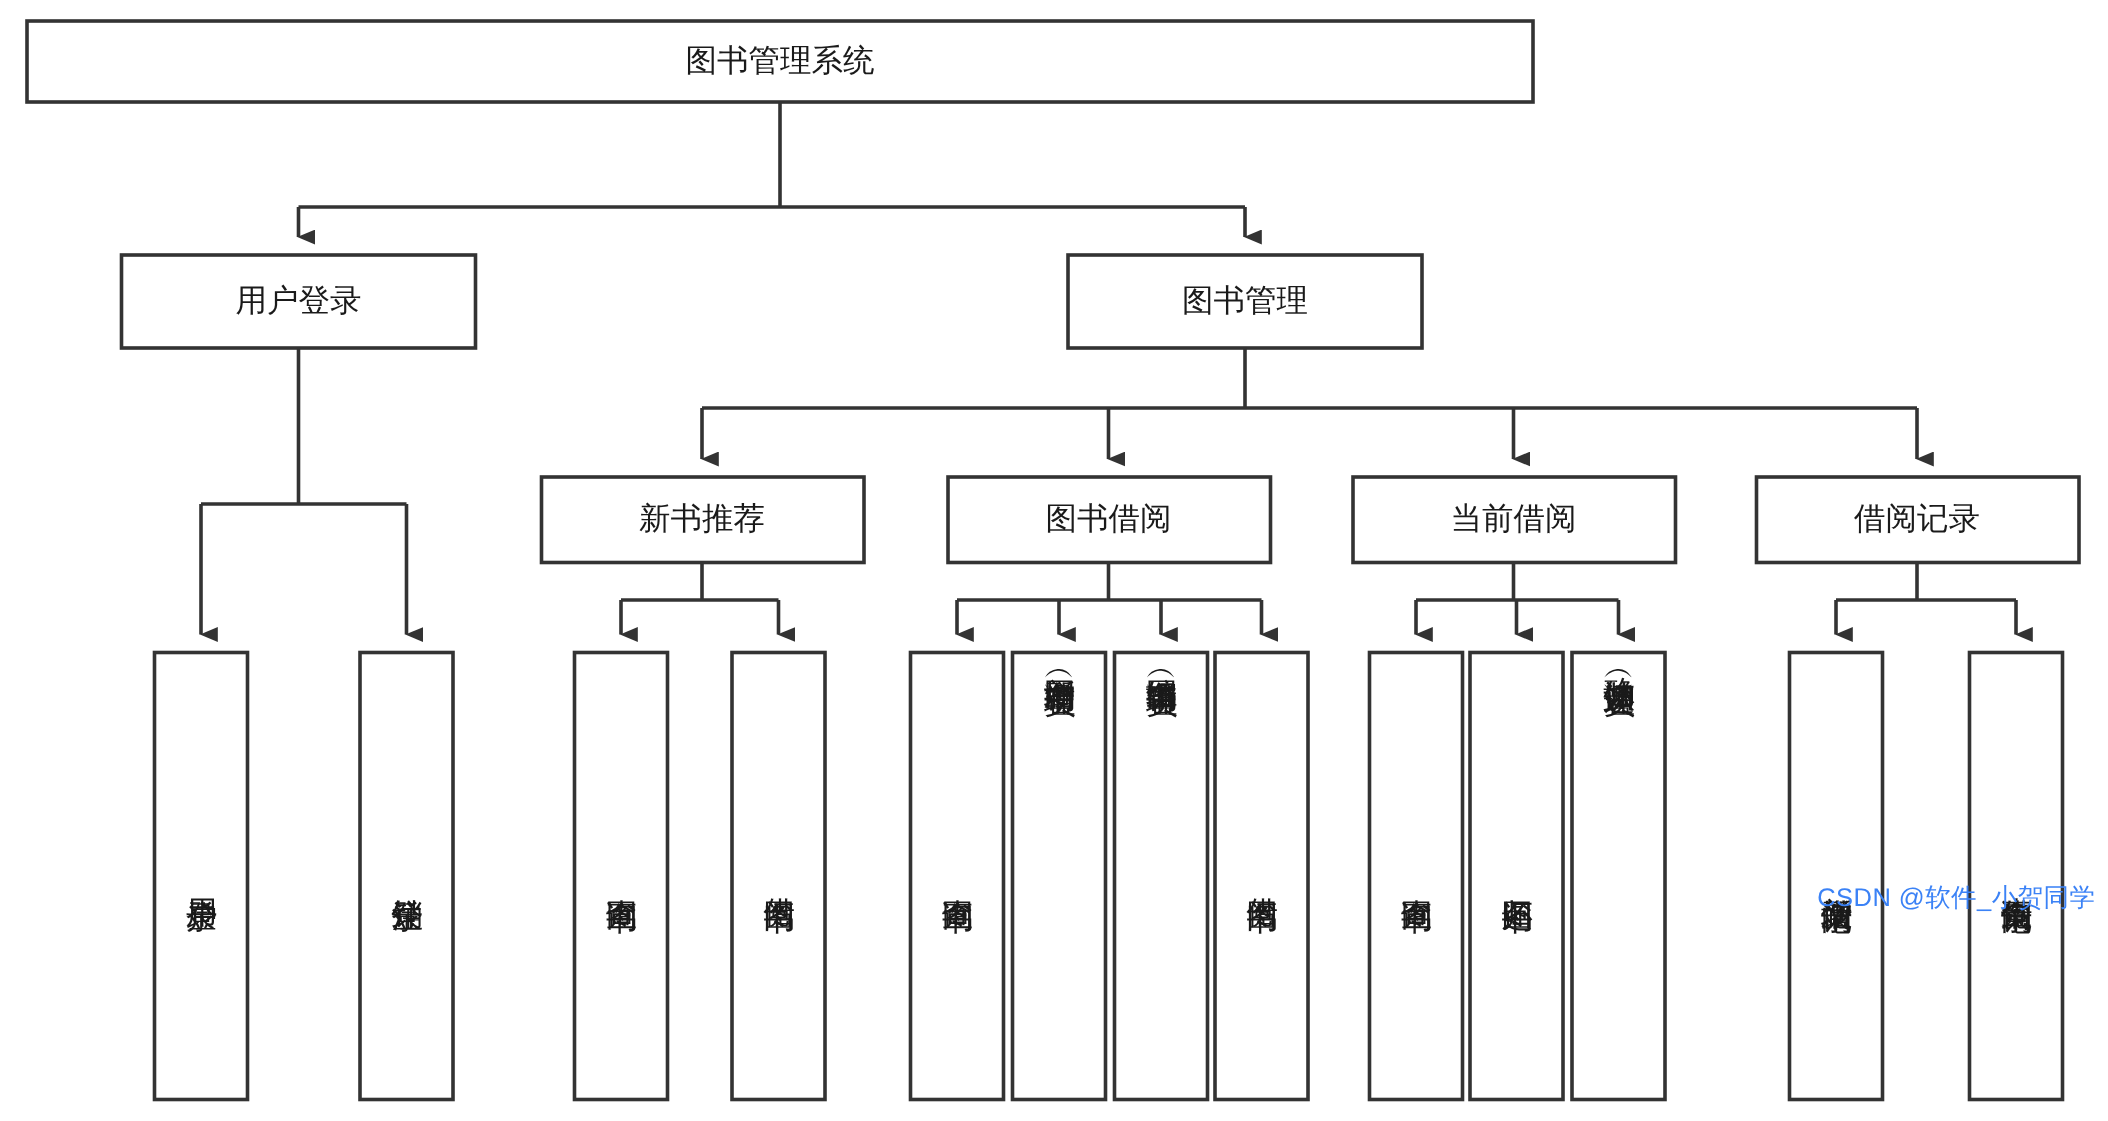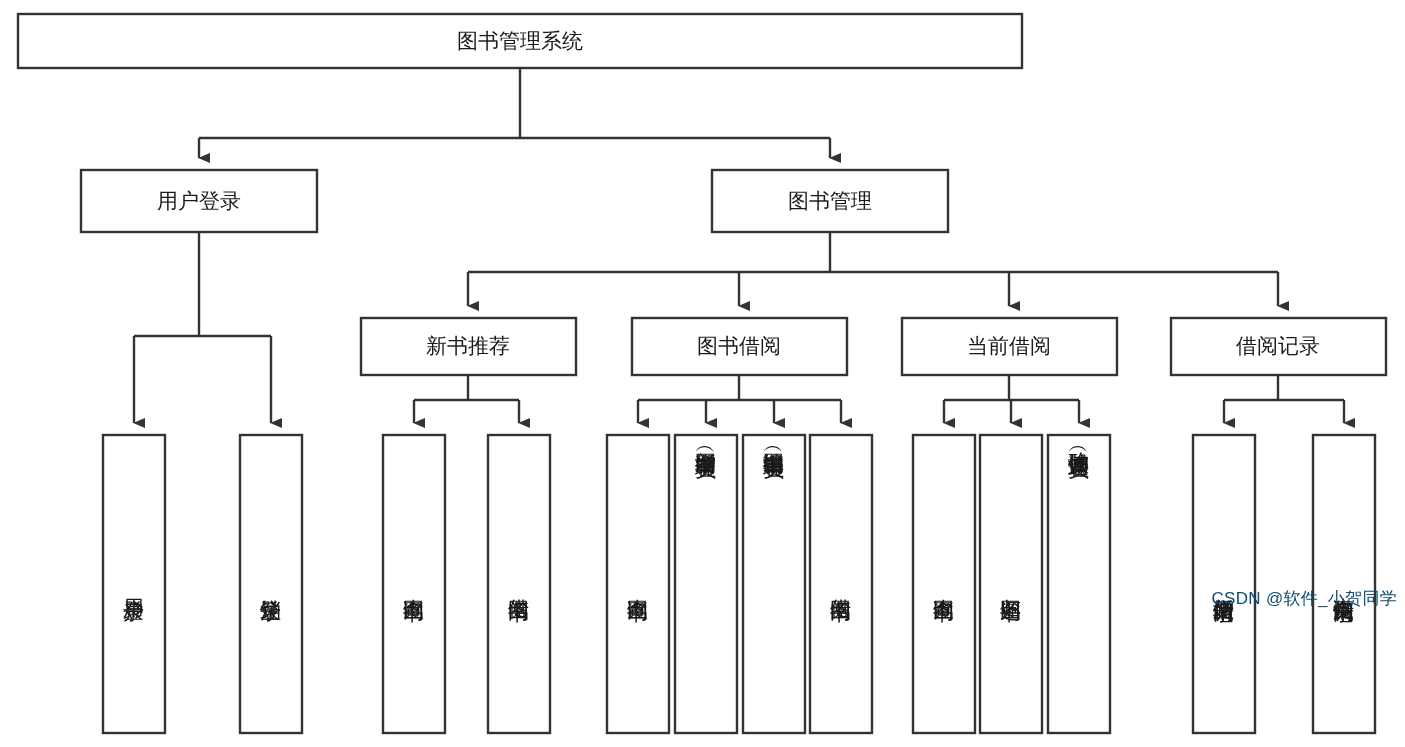--- a/index.html
+++ b/index.html
@@ -67,21 +67,21 @@
     letter-spacing: 1px;
     white-space: nowrap;
     text-align: center;
   }
   #watermark {
     position: absolute;
     right: 8px;
     bottom: 6px;
     font-family: "Liberation Sans", "DejaVu Sans", sans-serif;
     font-size: 17px;
-    color: #0c4a6e;
+    color: #3b82f6;
     white-space: nowrap;
     letter-spacing: 0.3px;
   }
 </style>
 </head>
 <body>
 
 <div id="diagram-root">
 
   <svg id="tree-svg" viewBox="0 0 1405 747">

